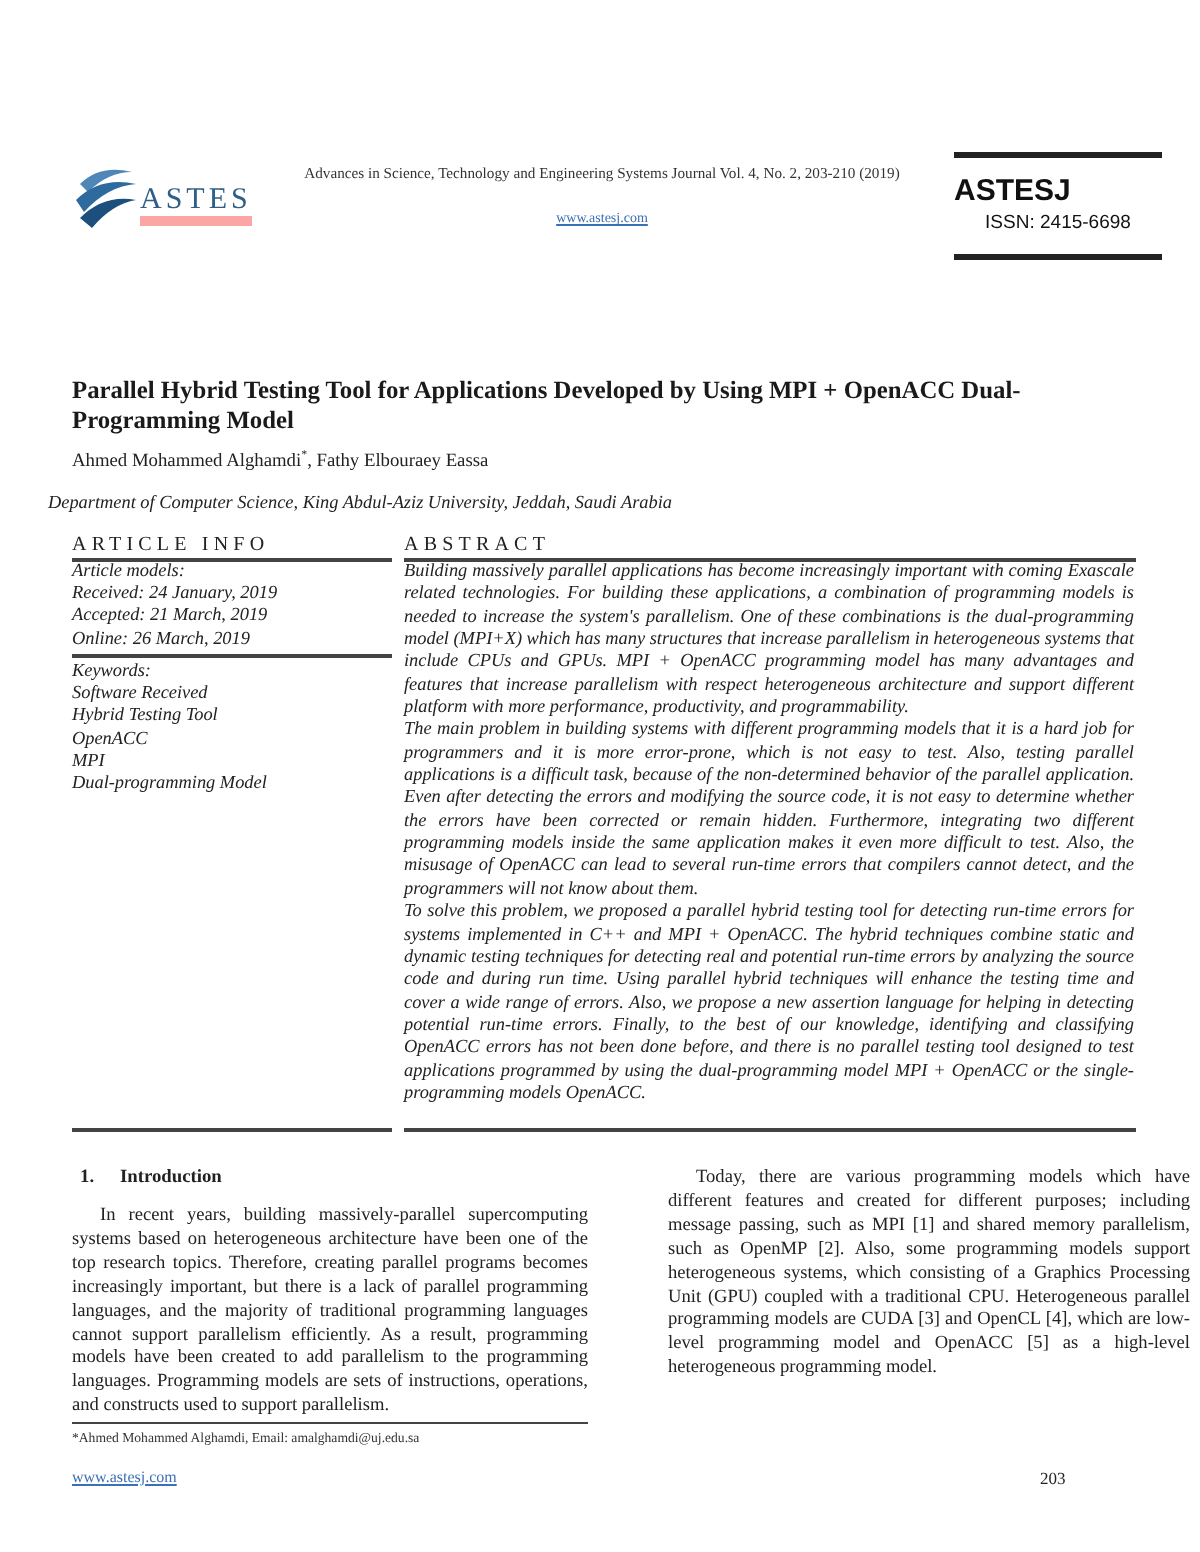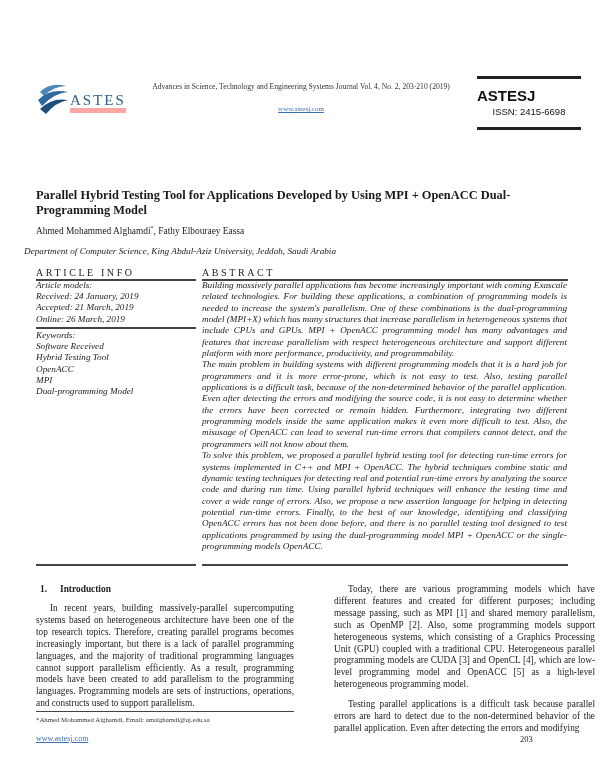--- a/index.html
+++ b/index.html
@@ -100,20 +100,19 @@
 <div class="abs line-1" style="left:202px;top:564px;width:366px;"></div>
 
 <div class="abs intro-head">
   <span class="num">1.</span><span>Introduction</span>
 </div>
 <div class="abs col col-left">
   <p>In recent years, building massively-parallel supercomputing systems based on heterogeneous architecture have been one of the top research topics. Therefore, creating parallel programs becomes increasingly important, but there is a lack of parallel programming languages, and the majority of traditional programming languages cannot support parallelism efficiently. As a result, programming models have been created to add parallelism to the programming languages. Programming models are sets of instructions, operations, and constructs used to support parallelism.</p>
 </div>
 <div class="abs col col-right">
   <p>Today, there are various programming models which have different features and created for different purposes; including message passing, such as MPI [1] and shared memory parallelism, such as OpenMP [2]. Also, some programming models support heterogeneous systems, which consisting of a Graphics Processing Unit (GPU) coupled with a traditional CPU. Heterogeneous parallel programming models are CUDA [3] and OpenCL [4], which are low-level programming model and OpenACC [5] as a high-level heterogeneous programming model.</p>
-  <p>Testing parallel applications is a difficult task because parallel errors are hard to detect due to the non-determined behavior of the parallel application. Even after detecting the errors and modifying</p>
 </div>
 
 <div class="abs line-1" style="left:36px;top:711px;width:258px;height:1px;"></div>
 <div class="abs footnote">*Ahmed Mohammed Alghamdi, Email: amalghamdi@uj.edu.sa</div>
 
 <div class="abs footer-url">www.astesj.com</div>
 <div class="abs page-num">203</div>
 
 </body></html>

